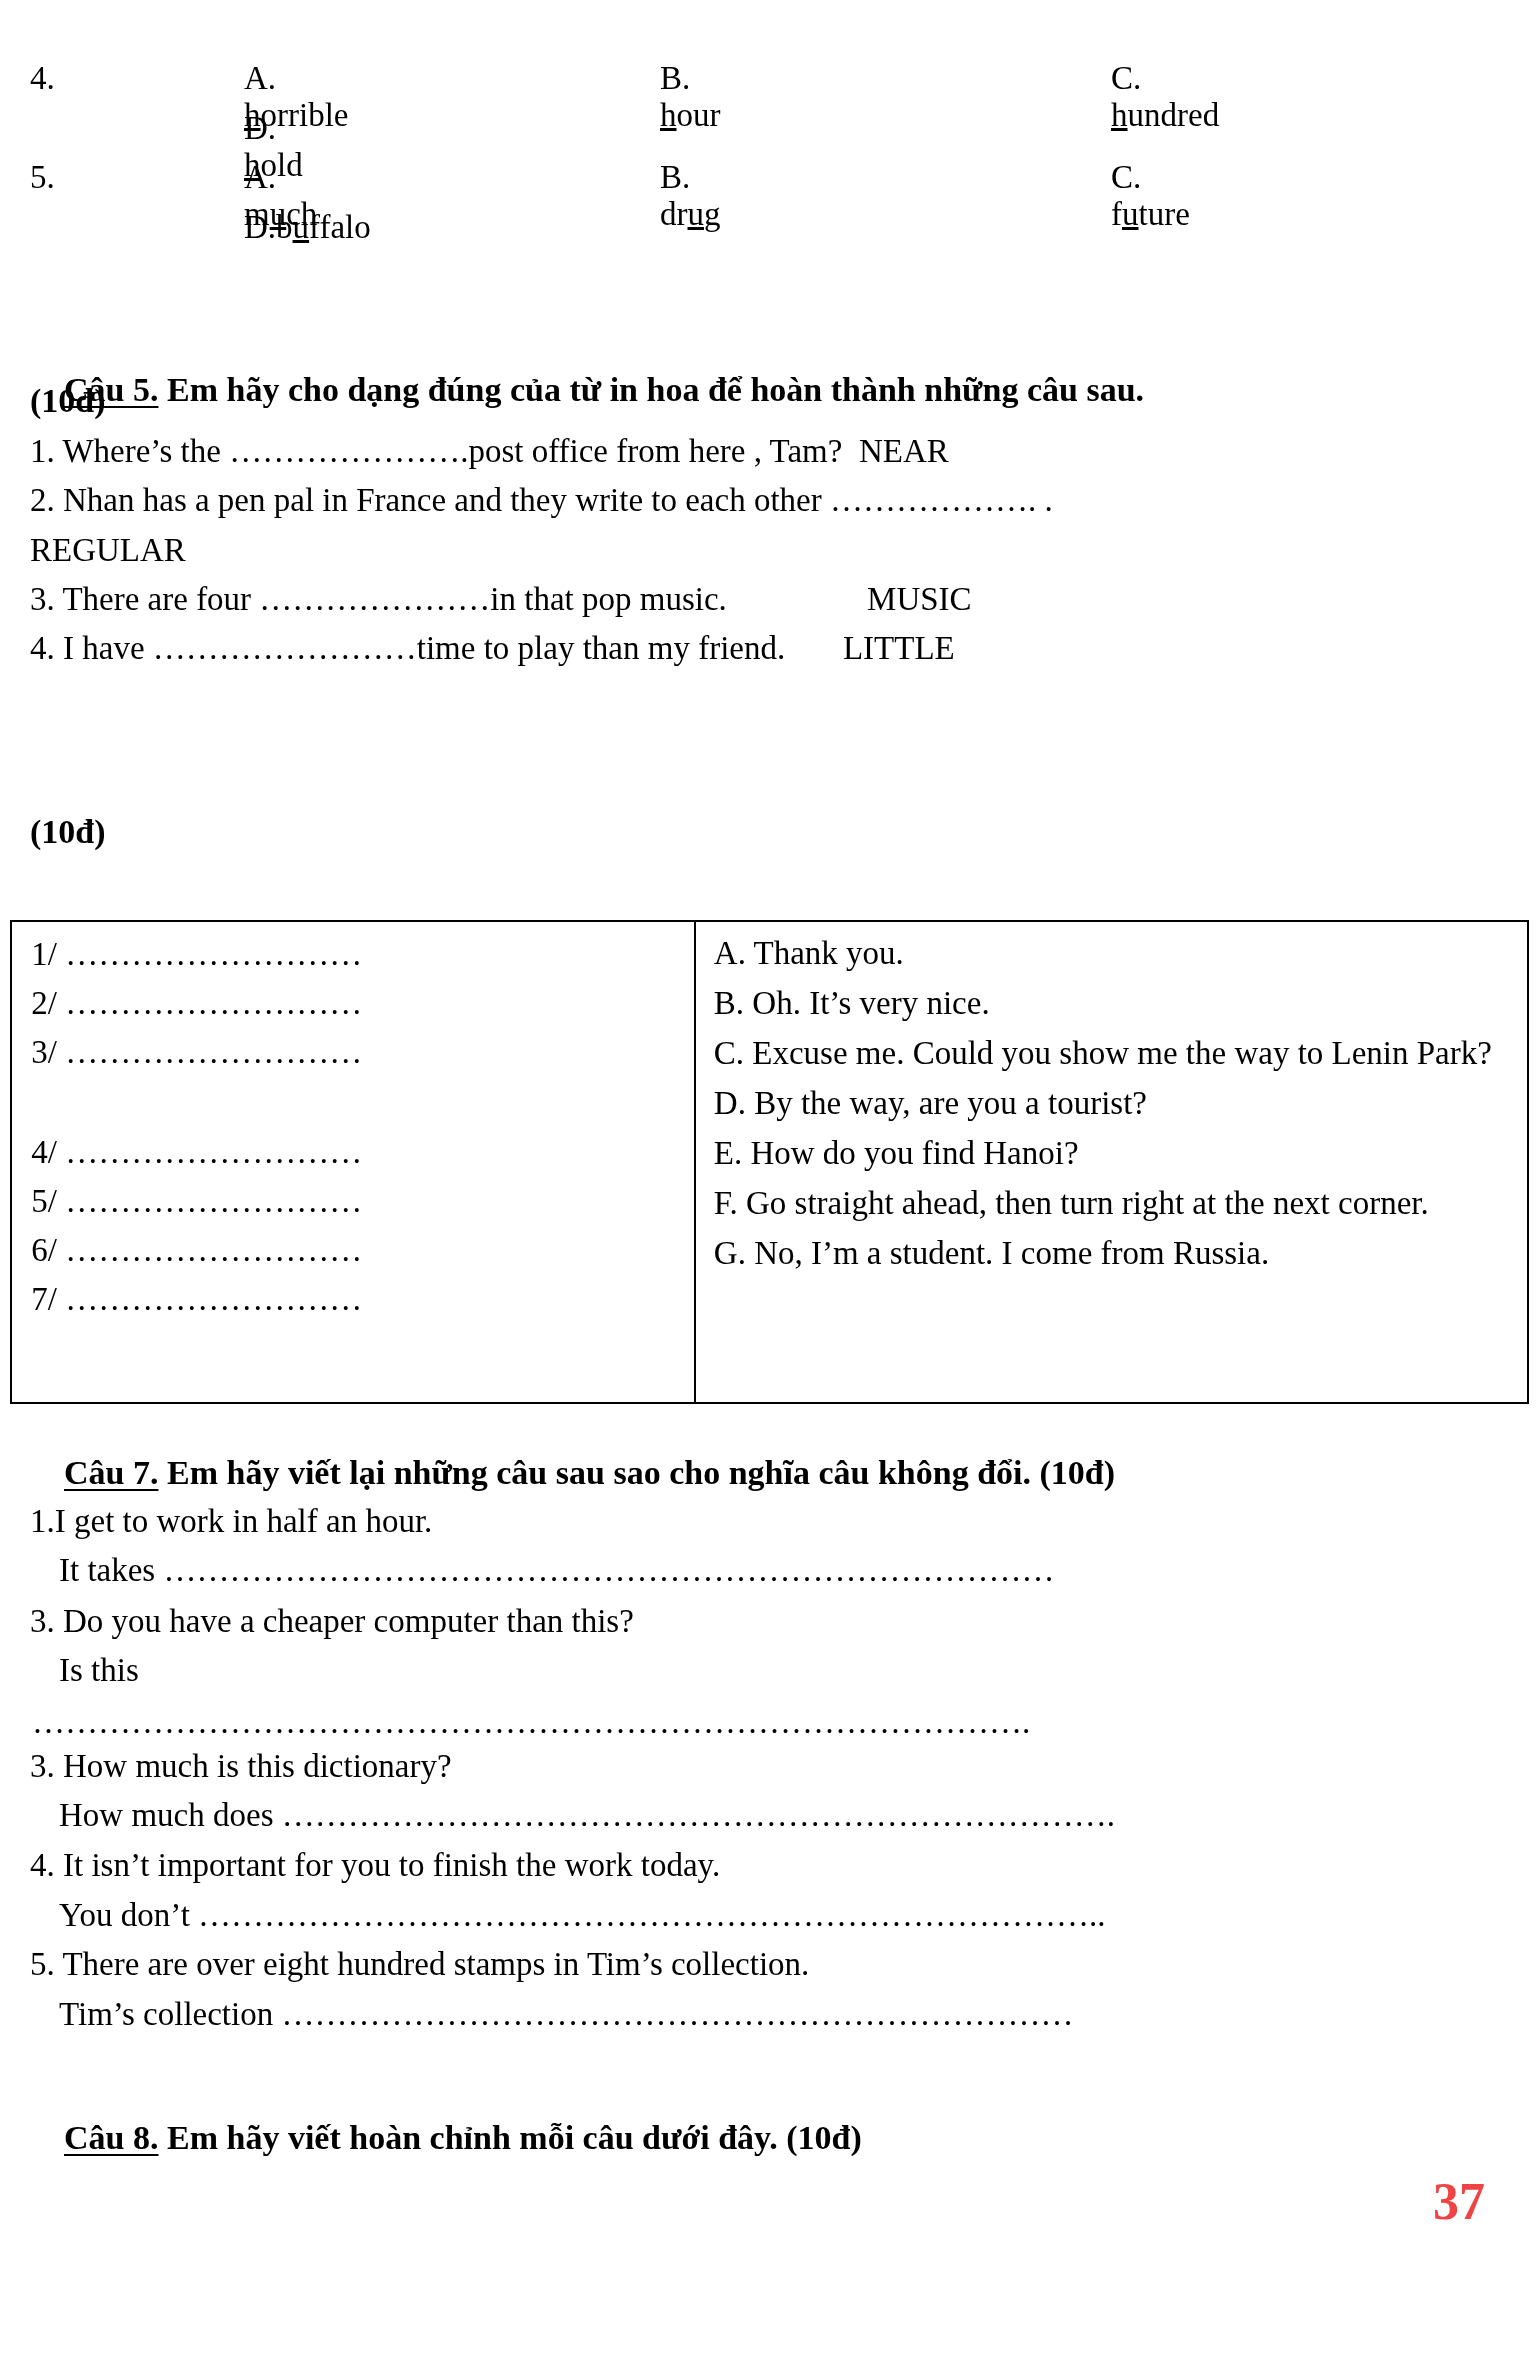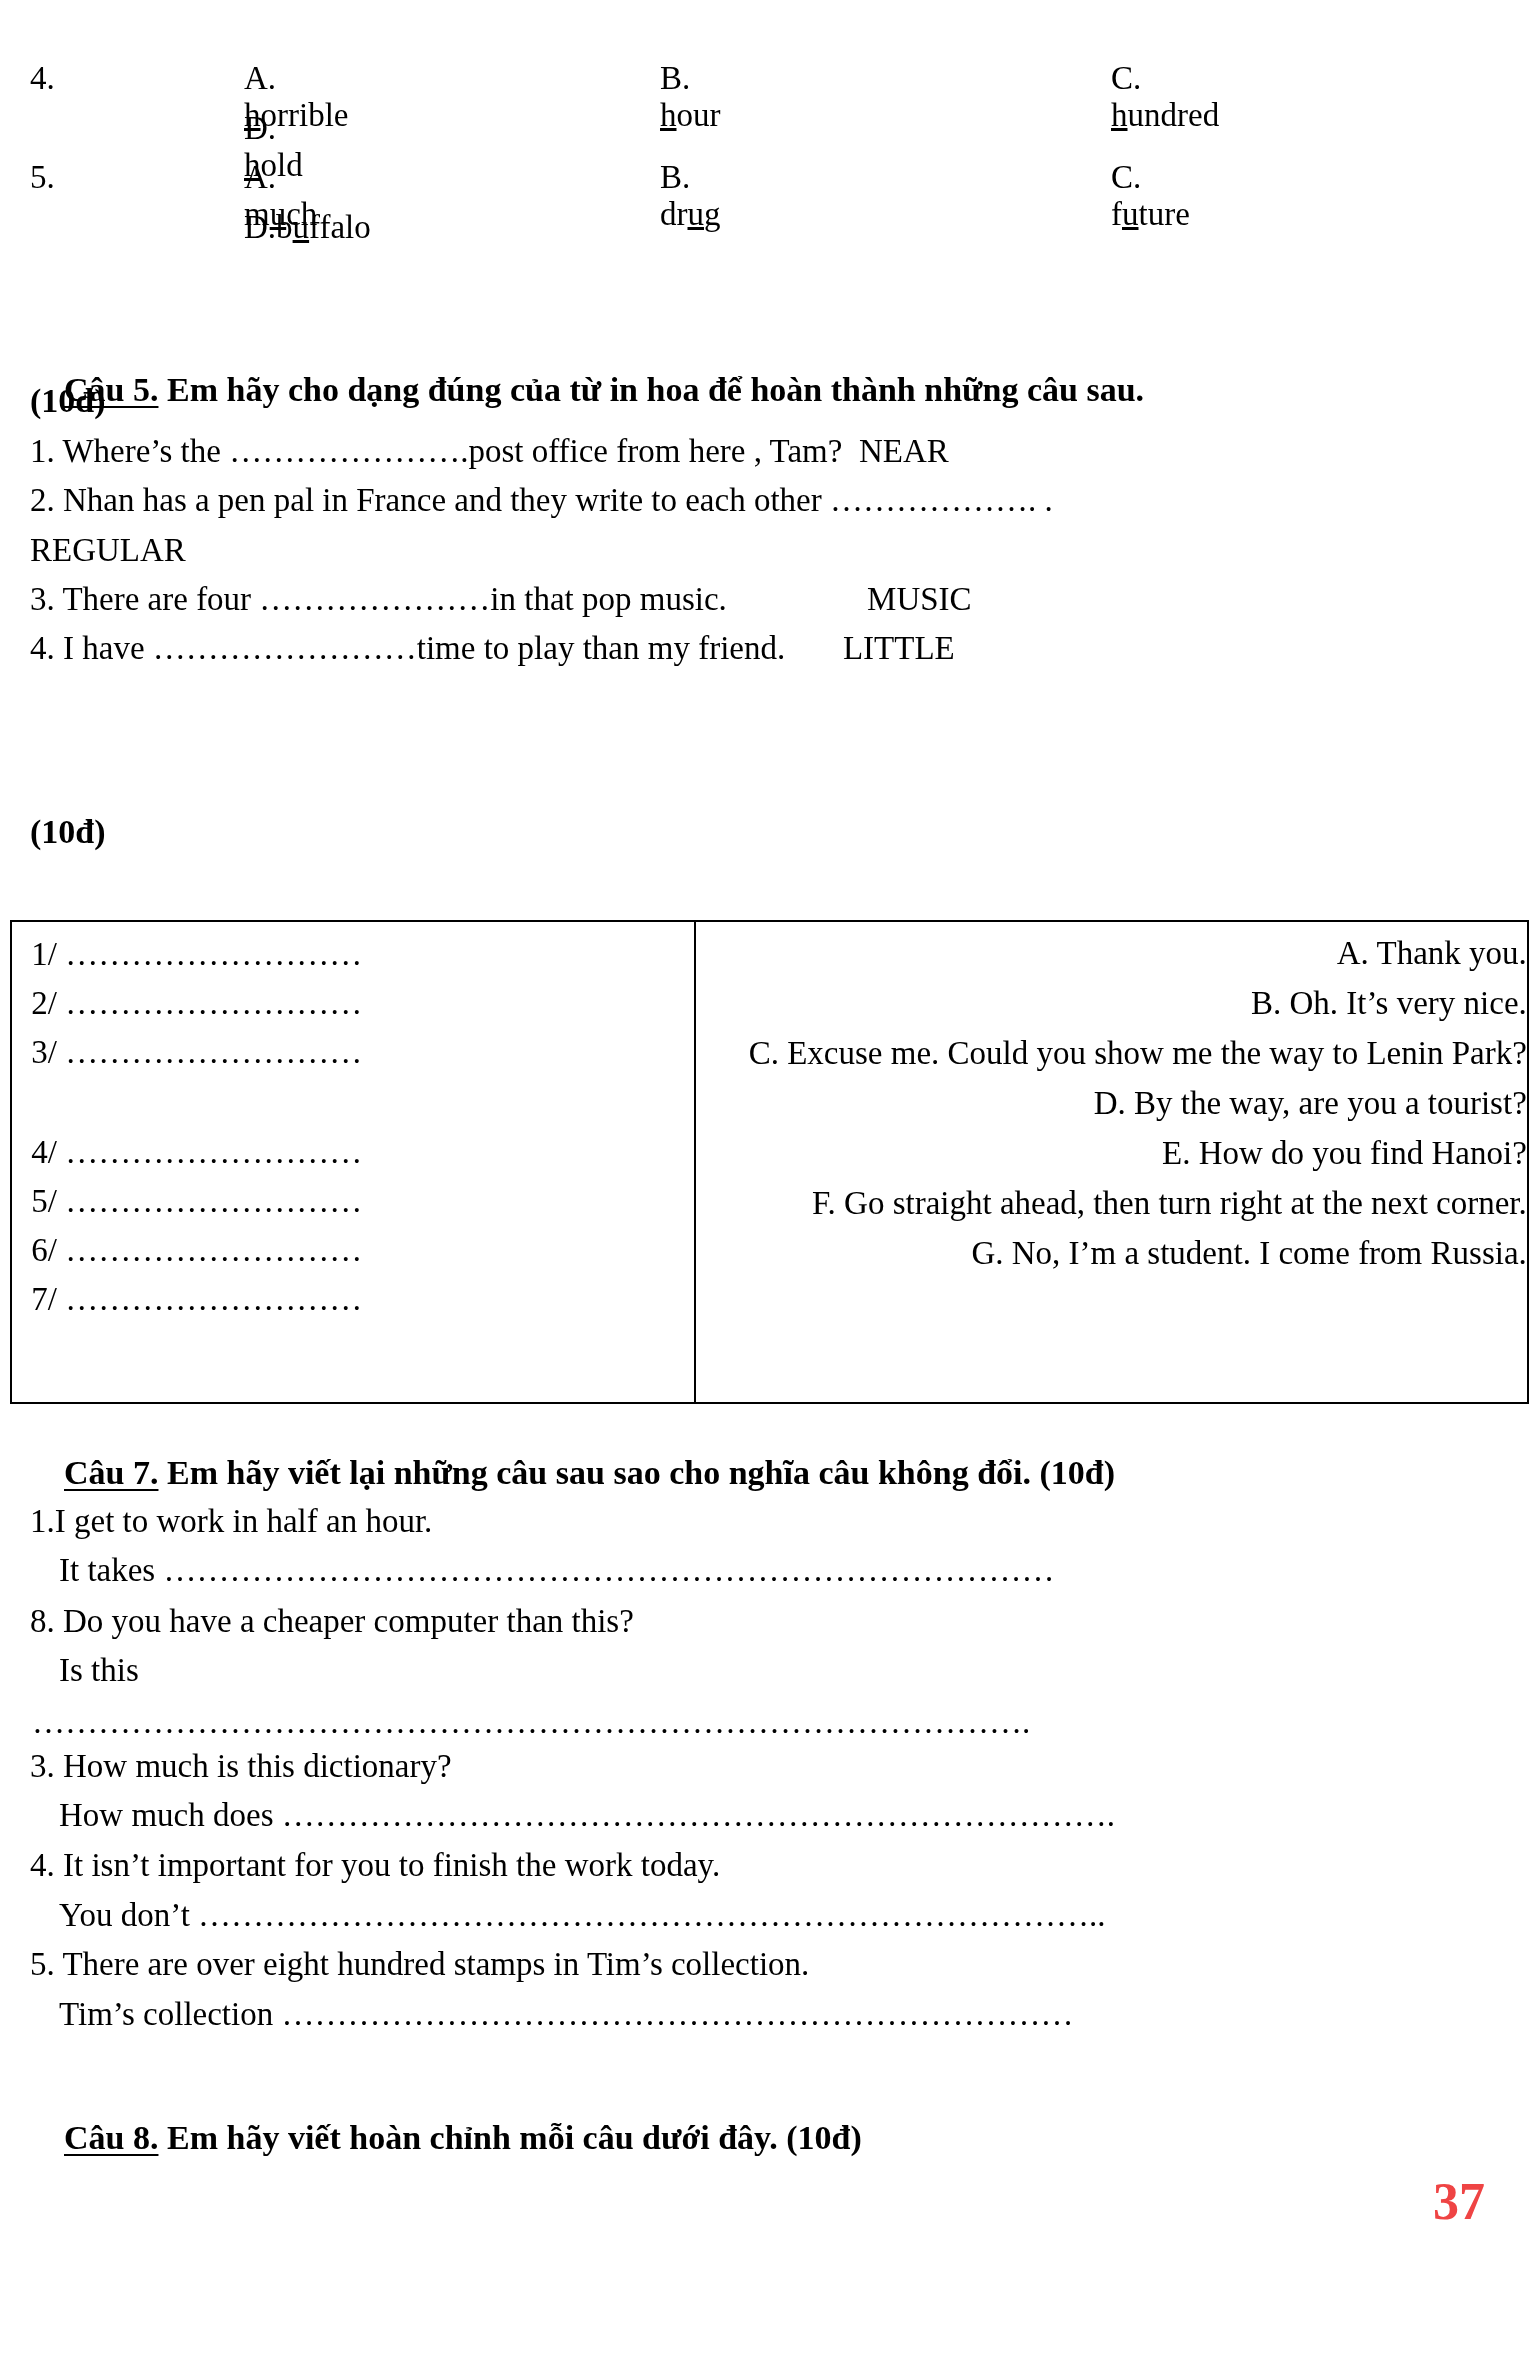--- a/index.html
+++ b/index.html
@@ -91,21 +91,20 @@
     font-size: 33px;
     line-height: 49px;
     white-space: pre;
   }
   .blank-gap { height: 51px; }
   .opt-line {
     font-size: 33px;
     line-height: 50px;
     white-space: nowrap;
     overflow: hidden;
-    text-align: right;
   }
 
   
   .page-number {
     position: absolute;
     right: 54px;
     top: 2172px;
     font-size: 52px;
     font-weight: bold;
     color: #ef4444;
@@ -174,21 +173,21 @@
     </div>
   </div>
 
   <div class="heading" style="top:1416px;">
     <span class="lead">Câu 7.</span><span> Em hãy viết lại những câu sau sao cho nghĩa câu không đổi. (10đ)</span>
   </div>
 
   <div class="q" style="top:1503px;">1.I get to work in half an hour.</div>
   <div class="q q-ind" style="top:1552px;">It takes ………………………………………………………………………</div>
 
-  <div class="q" style="top:1603px;">8. Do you have a cheaper computer than this?</div>
+  <div class="q" style="top:1603px;">3. Do you have a cheaper computer than this?</div>
   <div class="q q-ind" style="top:1652px;">Is this</div>
   <div class="q" style="top:1704px; left:32px;">……………………………………………………………………………….</div>
 
   <div class="q" style="top:1748px;text-align:right;">3. How much is this dictionary?</div>
   <div class="q q-ind" style="top:1797px;">How much does ………………………………………………………………….</div>
 
   <div class="q" style="top:1847px;">4. It isn’t important for you to finish the work today.</div>
   <div class="q q-ind" style="top:1897px;">You don’t ………………………………………………………………………..</div>
 
   <div class="q" style="top:1946px;">5. There are over eight hundred stamps in Tim’s collection.</div>

